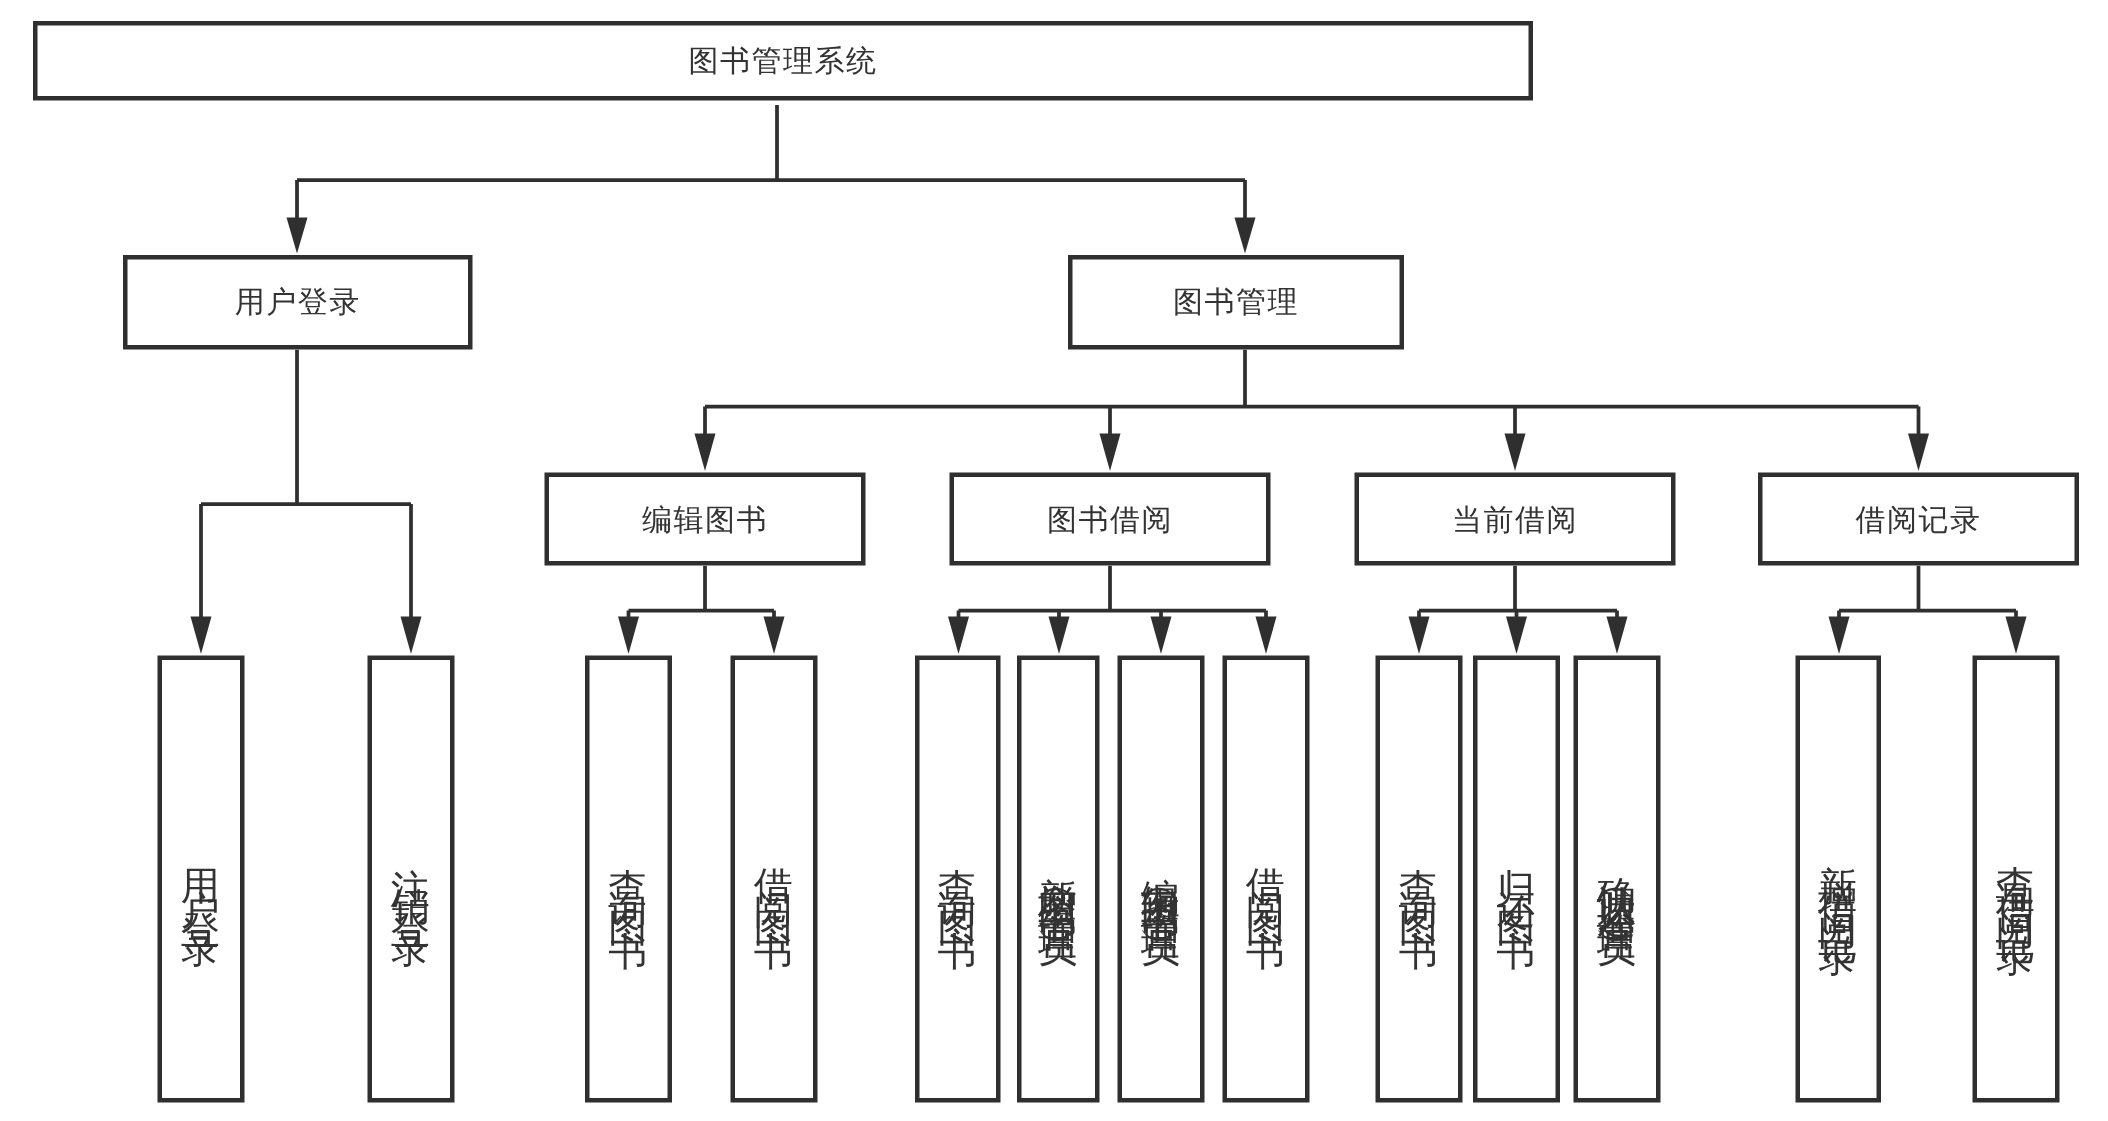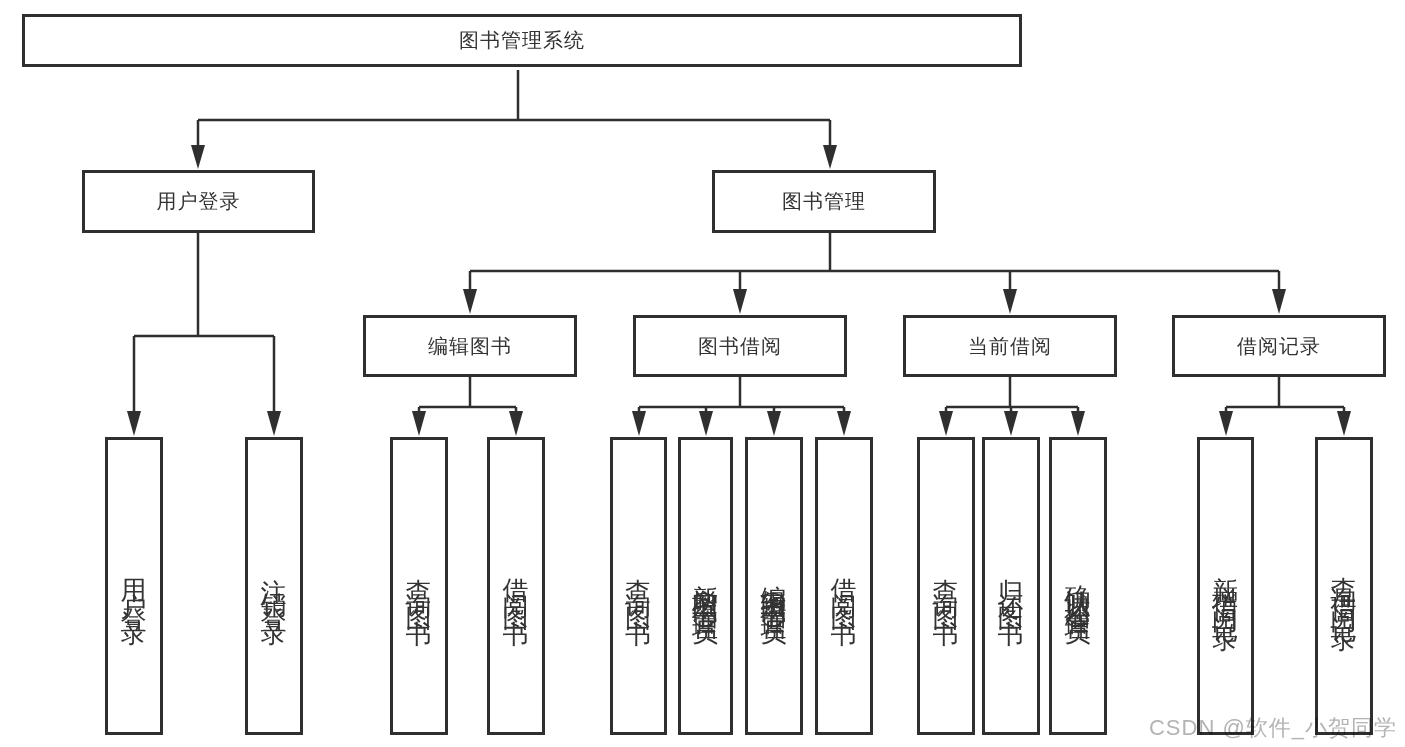--- a/index.html
+++ b/index.html
@@ -181,14 +181,13 @@
     <span class="vtext tight">确认归还（管理员）</span>
   </div>
 
   <div class="node" style="left:1197px; top:437px; width:57px; height:298px">
     <span class="vtext mid">新增借阅记录</span>
   </div>
   <div class="node" style="left:1315px; top:437px; width:58px; height:298px">
     <span class="vtext mid">查询借阅记录</span>
   </div>
 
-  <div class="watermark">CSDN @软件_小贺同学</div>
 </div>
 
 </body></html>

